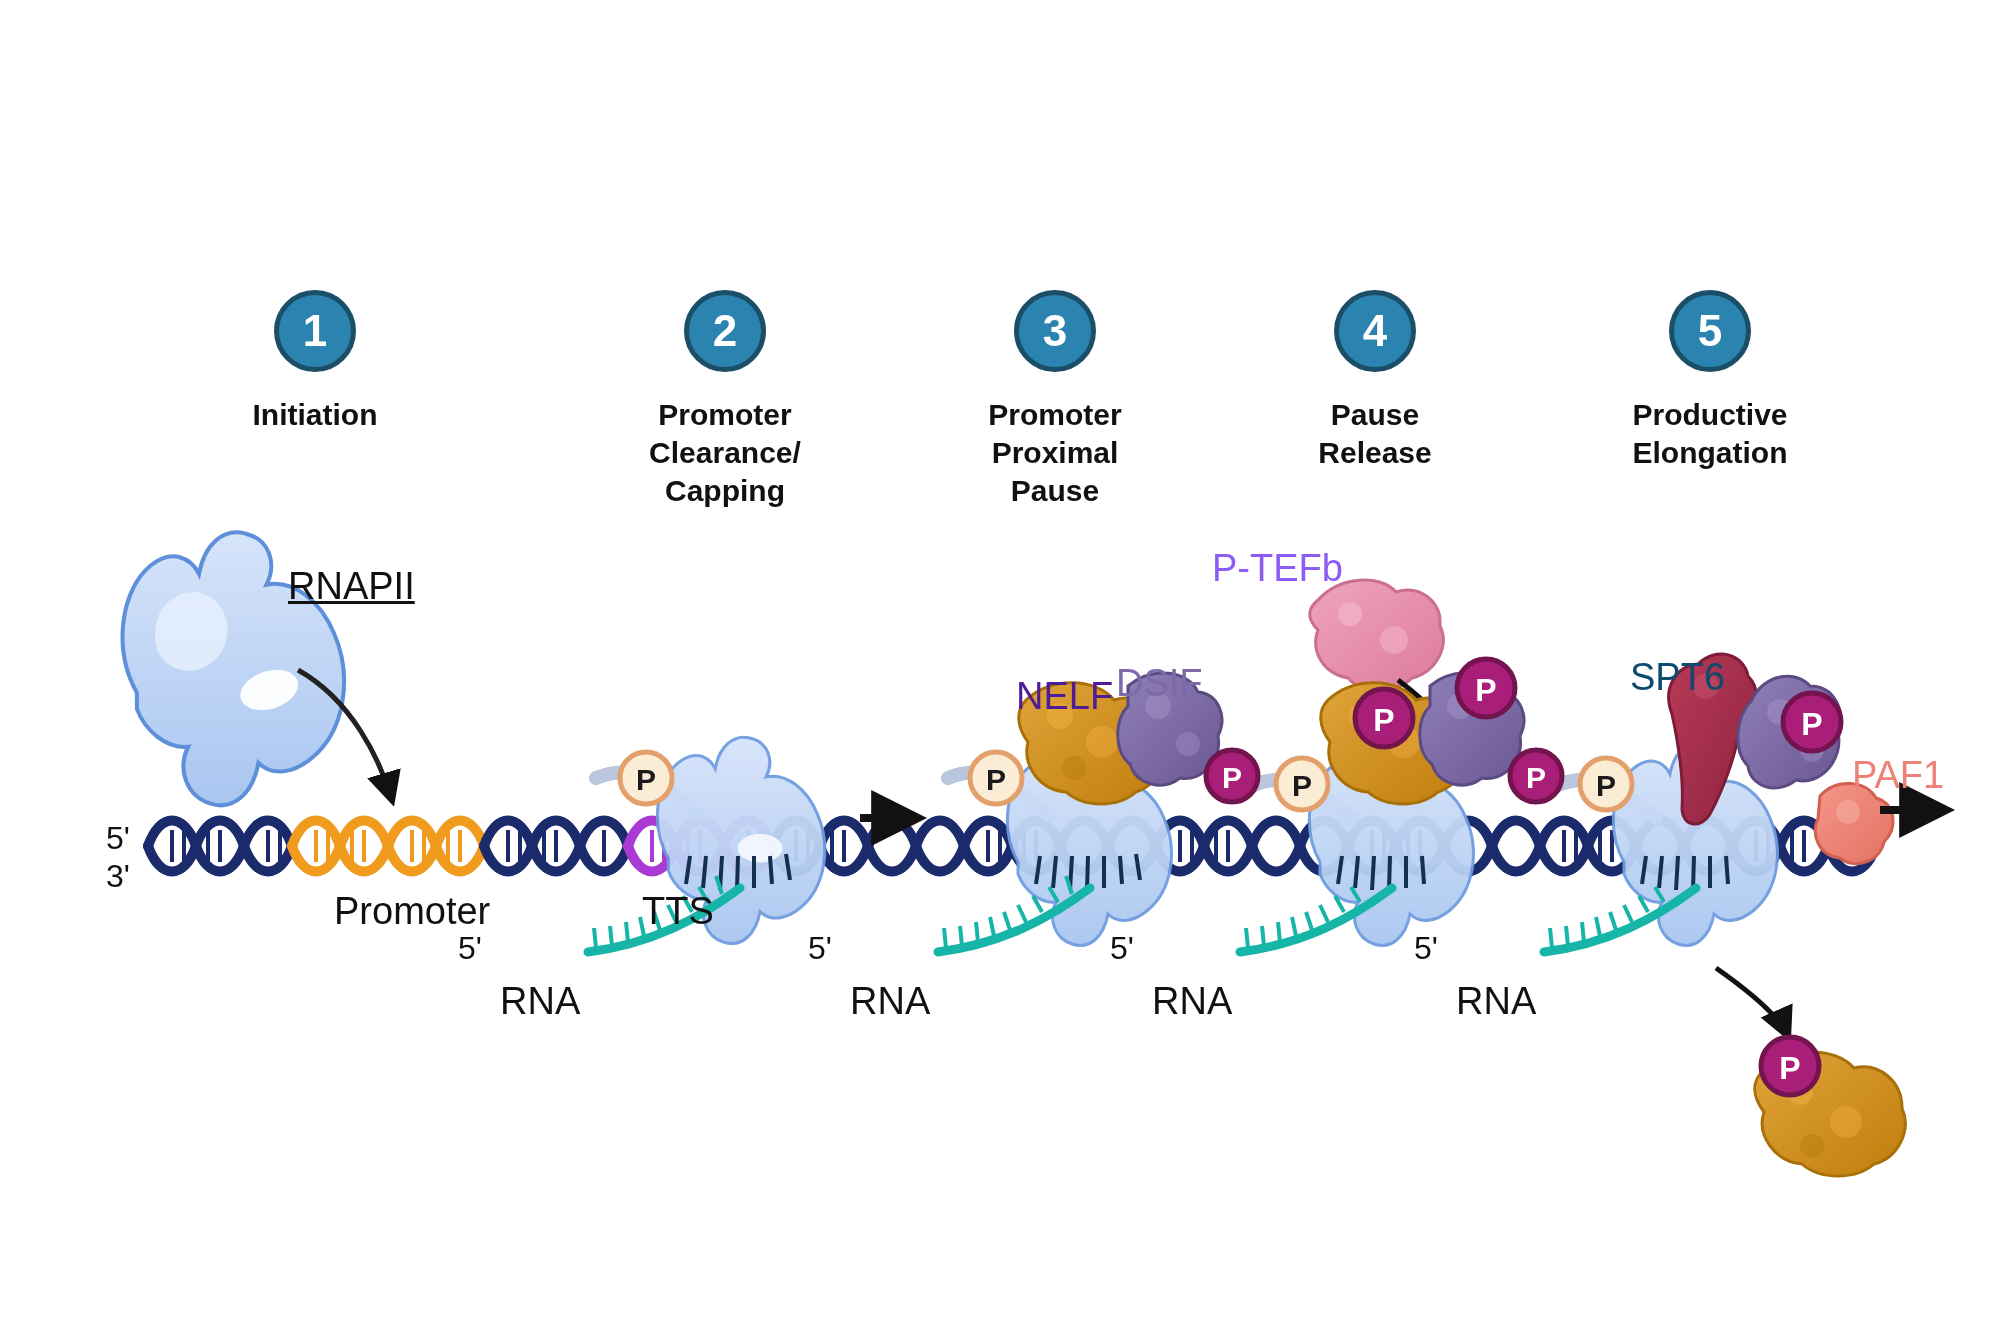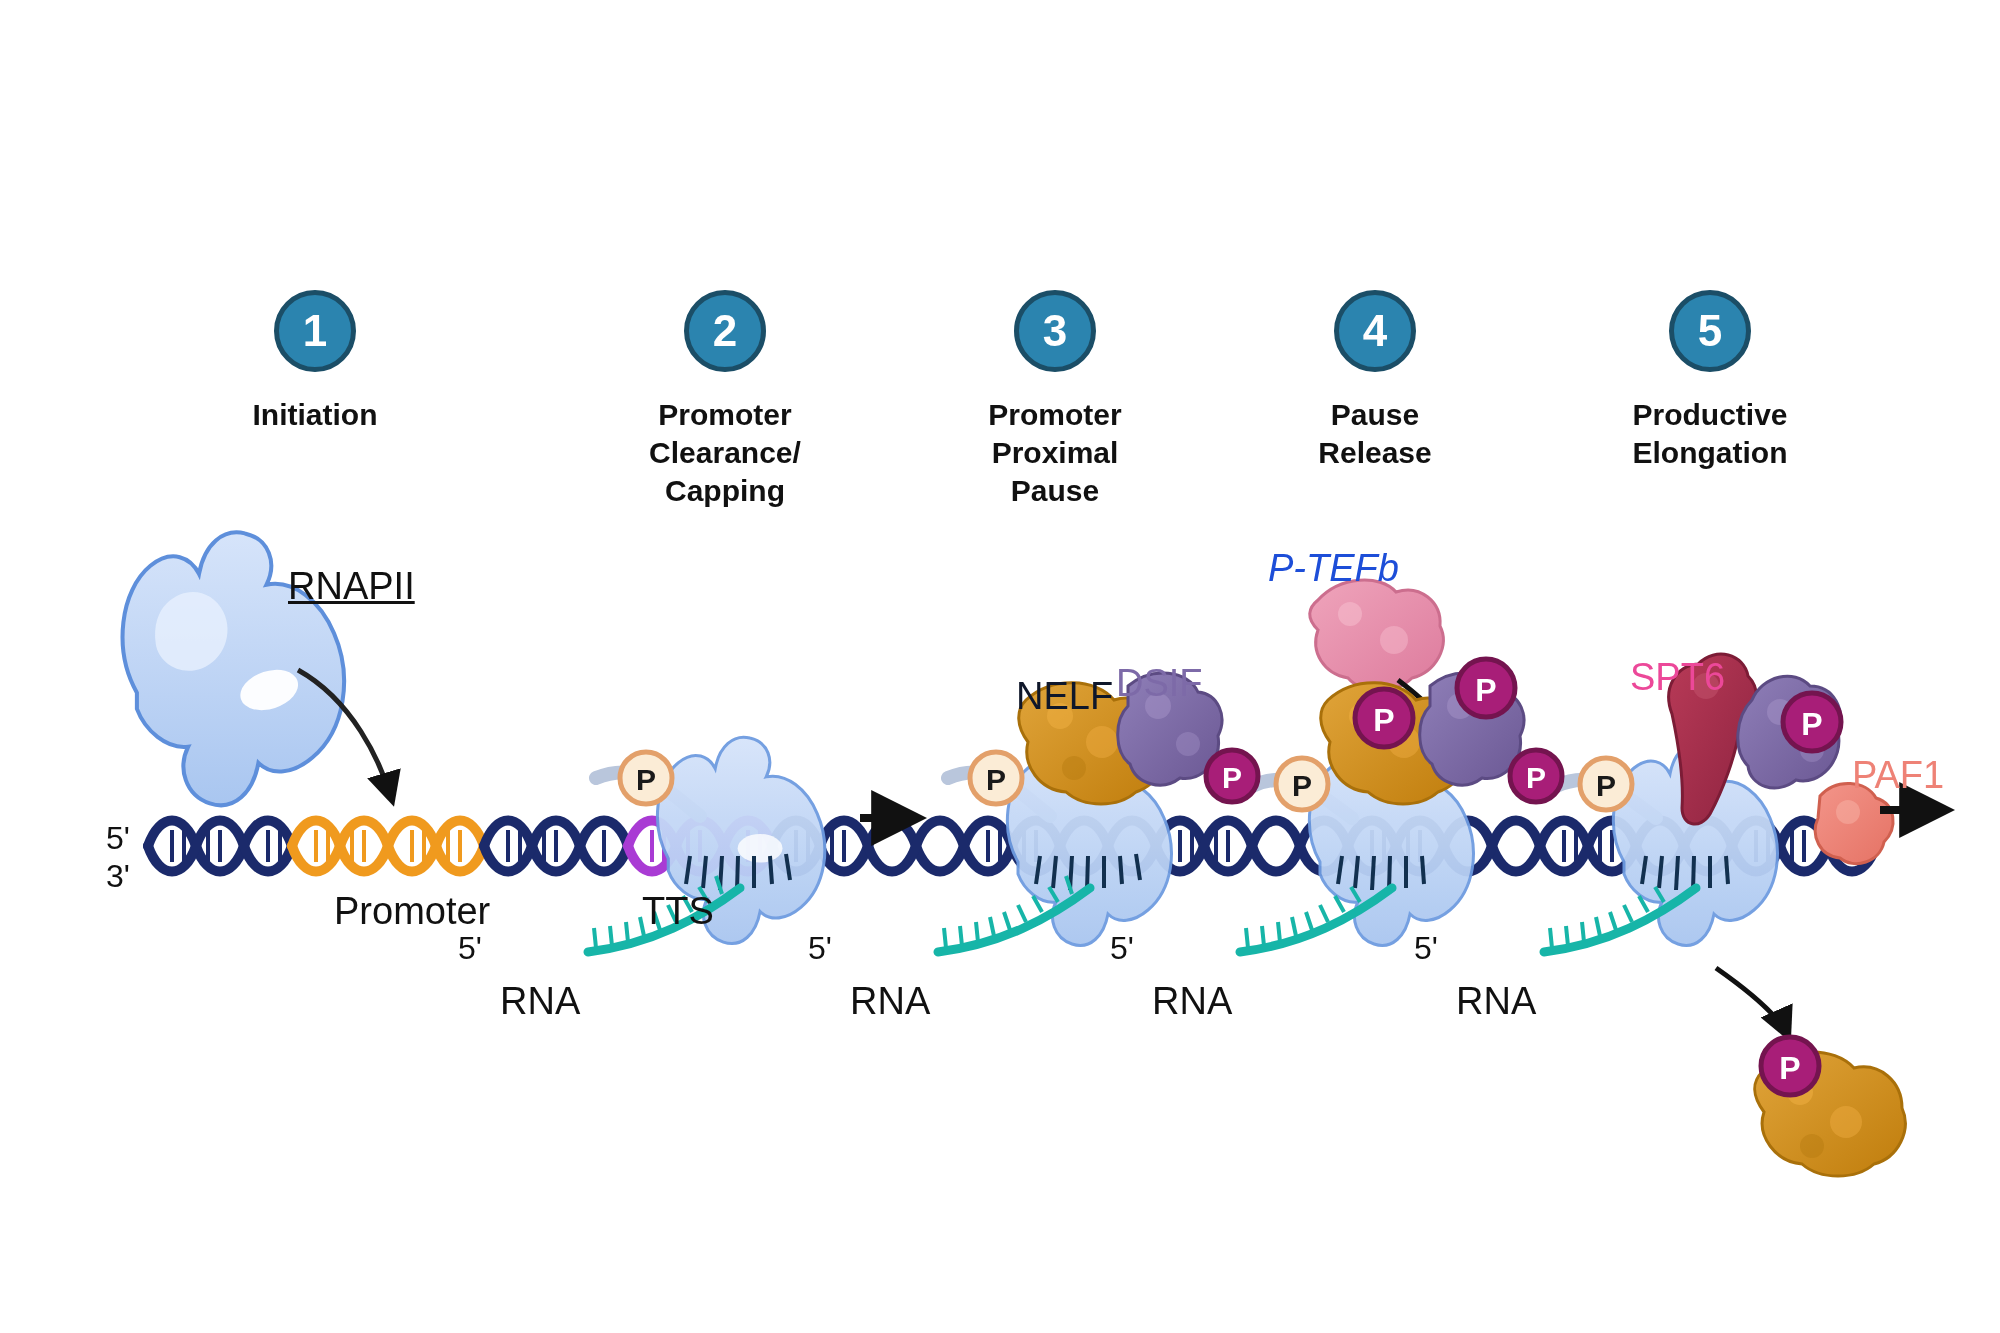--- a/index.html
+++ b/index.html
@@ -460,24 +460,24 @@
   </svg>
 
   <div class="lbl" style="left:288px;top:565px;text-decoration:underline;">RNAPII</div>
 
   <div class="prime" style="left:106px;top:820px;">5'</div>
   <div class="prime" style="left:106px;top:858px;">3'</div>
 
   <div class="lbl" style="left:334px;top:890px;">Promoter</div>
   <div class="lbl" style="left:642px;top:890px;text-align:center;">TTS</div>
 
-  <div class="lbl" style="left:1016px;top:675px;color:#0f172a;">NELF</div>
+  <div class="lbl" style="left:1016px;top:675px;color:#4c1d95;">NELF</div>
   <div class="lbl" style="left:1116px;top:662px;color:#7D6AA8;">DSIF</div>
-  <div class="lbl" style="left:1268px;top:547px;color:#1d4ed8;font-style:italic;">P-TEFb</div>
-  <div class="lbl" style="left:1630px;top:656px;color:#ec4899;">SPT6</div>
+  <div class="lbl" style="left:1212px;top:547px;color:#8b5cf6;">P-TEFb</div>
+  <div class="lbl" style="left:1630px;top:656px;color:#0c4a6e;">SPT6</div>
   <div class="lbl" style="left:1852px;top:754px;color:#EE8276;">PAF1</div>
 
   <div class="prime" style="left:458px;top:930px;">5'</div>
   <div class="lbl" style="left:500px;top:980px;">RNA</div>
 
   <div class="prime" style="left:808px;top:930px;">5'</div>
   <div class="lbl" style="left:850px;top:980px;">RNA</div>
 
   <div class="prime" style="left:1110px;top:930px;">5'</div>
   <div class="lbl" style="left:1152px;top:980px;">RNA</div>

